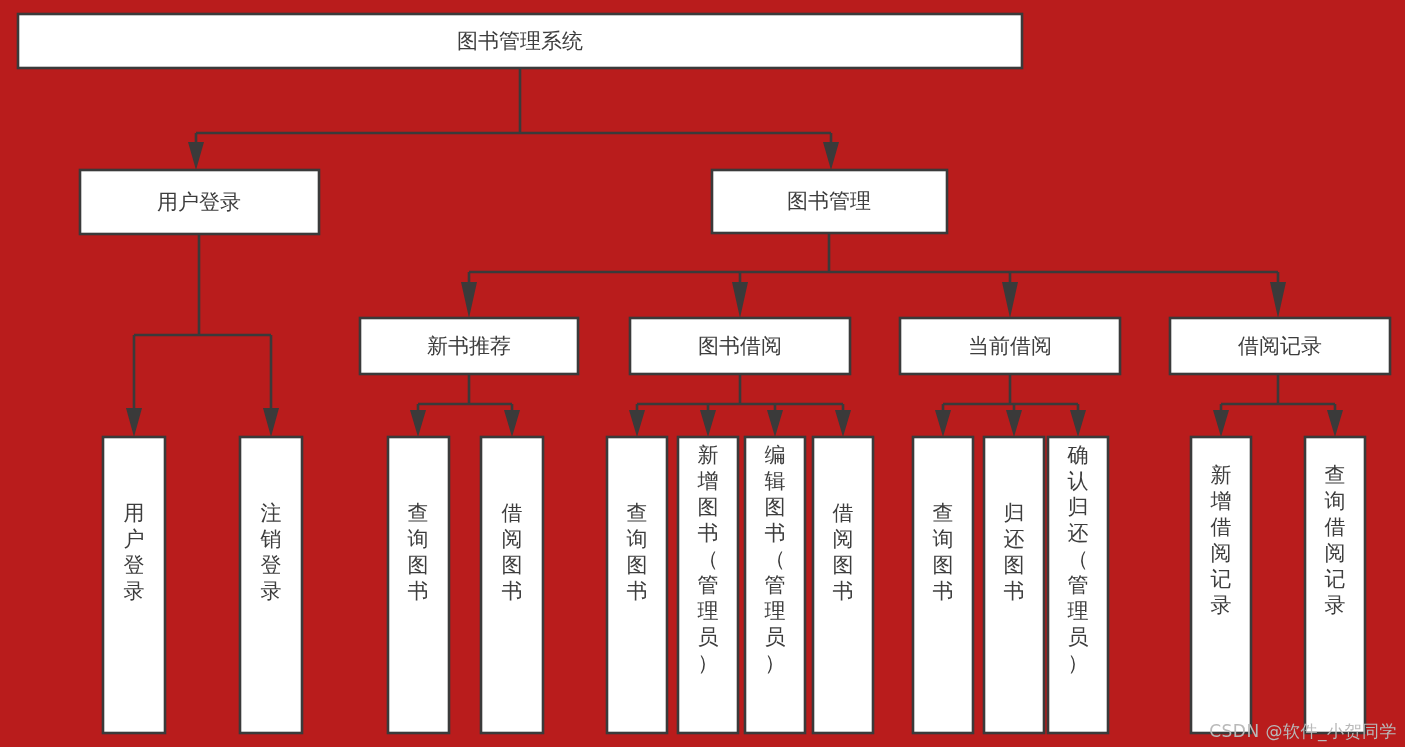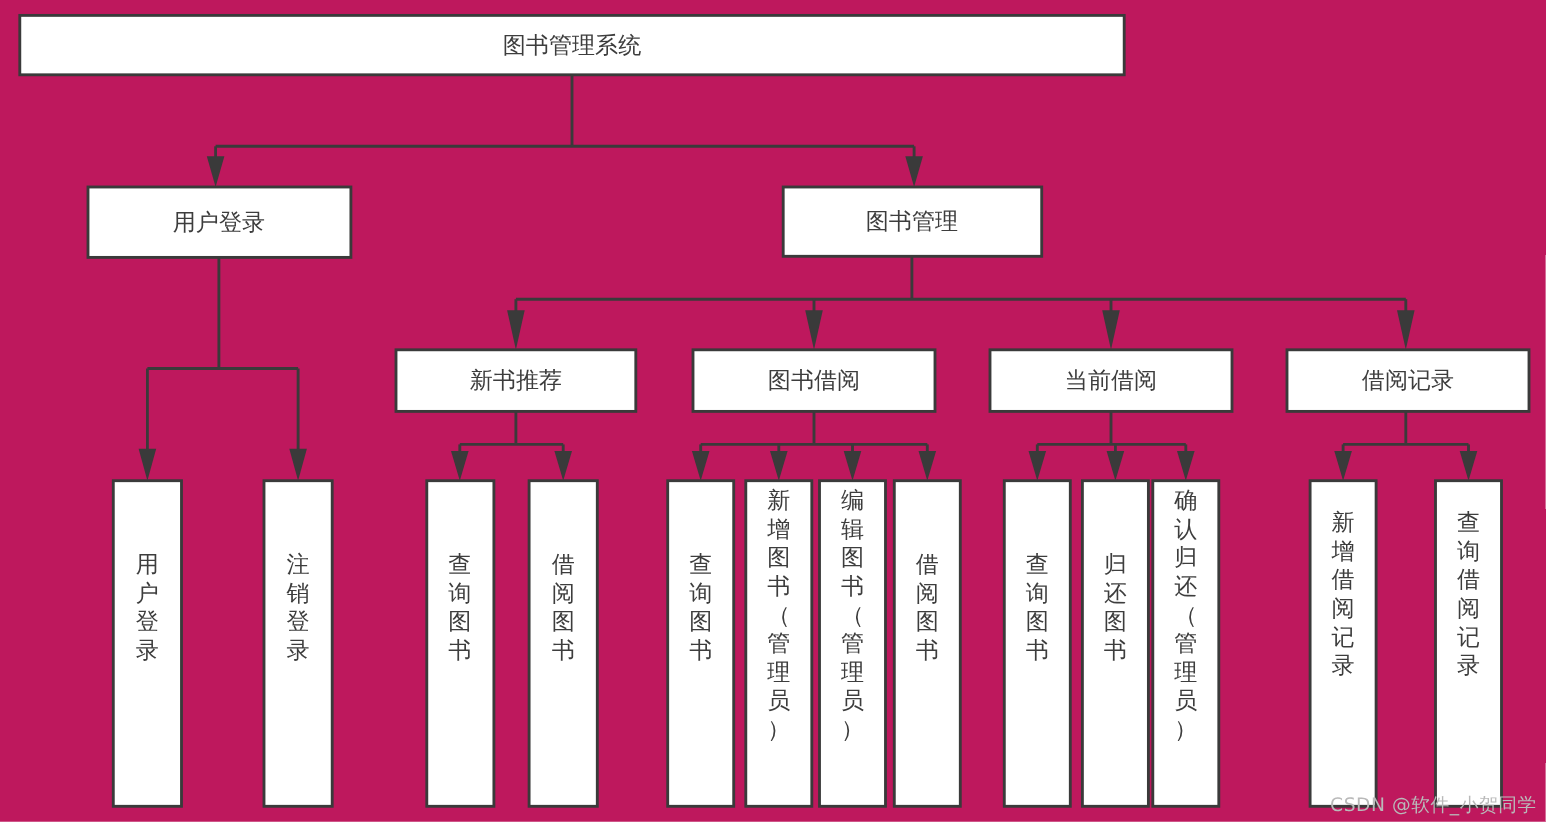--- a/index.html
+++ b/index.html
@@ -11,21 +11,21 @@
   body {
     width: 1405px;
     height: 747px;
     font-family: "DejaVu Sans", "Liberation Sans", sans-serif;
     overflow: hidden;
   }
   #diagram-root {
     position: relative;
     width: 1405px;
     height: 747px;
-    background: #be185d;
+    background: #b91c1c;
   }
   svg.diagram-canvas {
     position: absolute;
     left: 0;
     top: 0;
     width: 1405px;
     height: 747px;
   }
   .node-box {
     fill: #ffffff;

